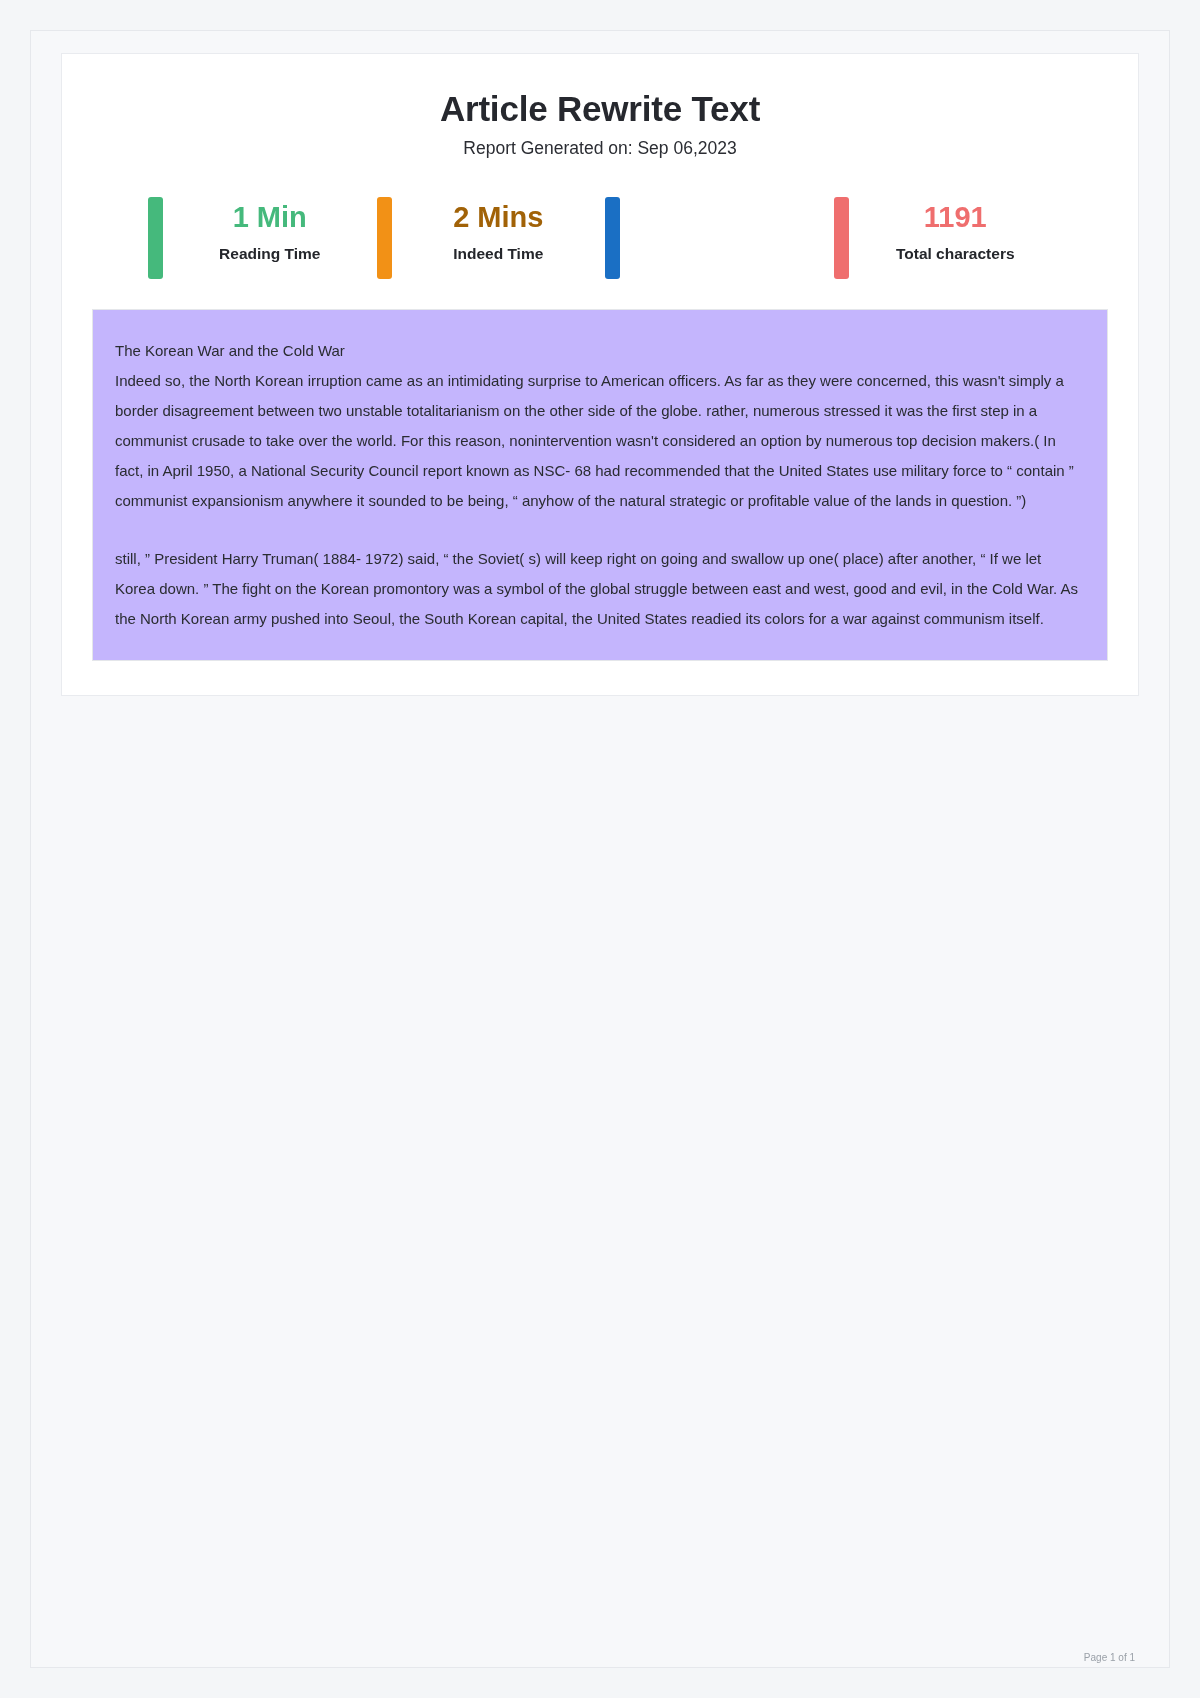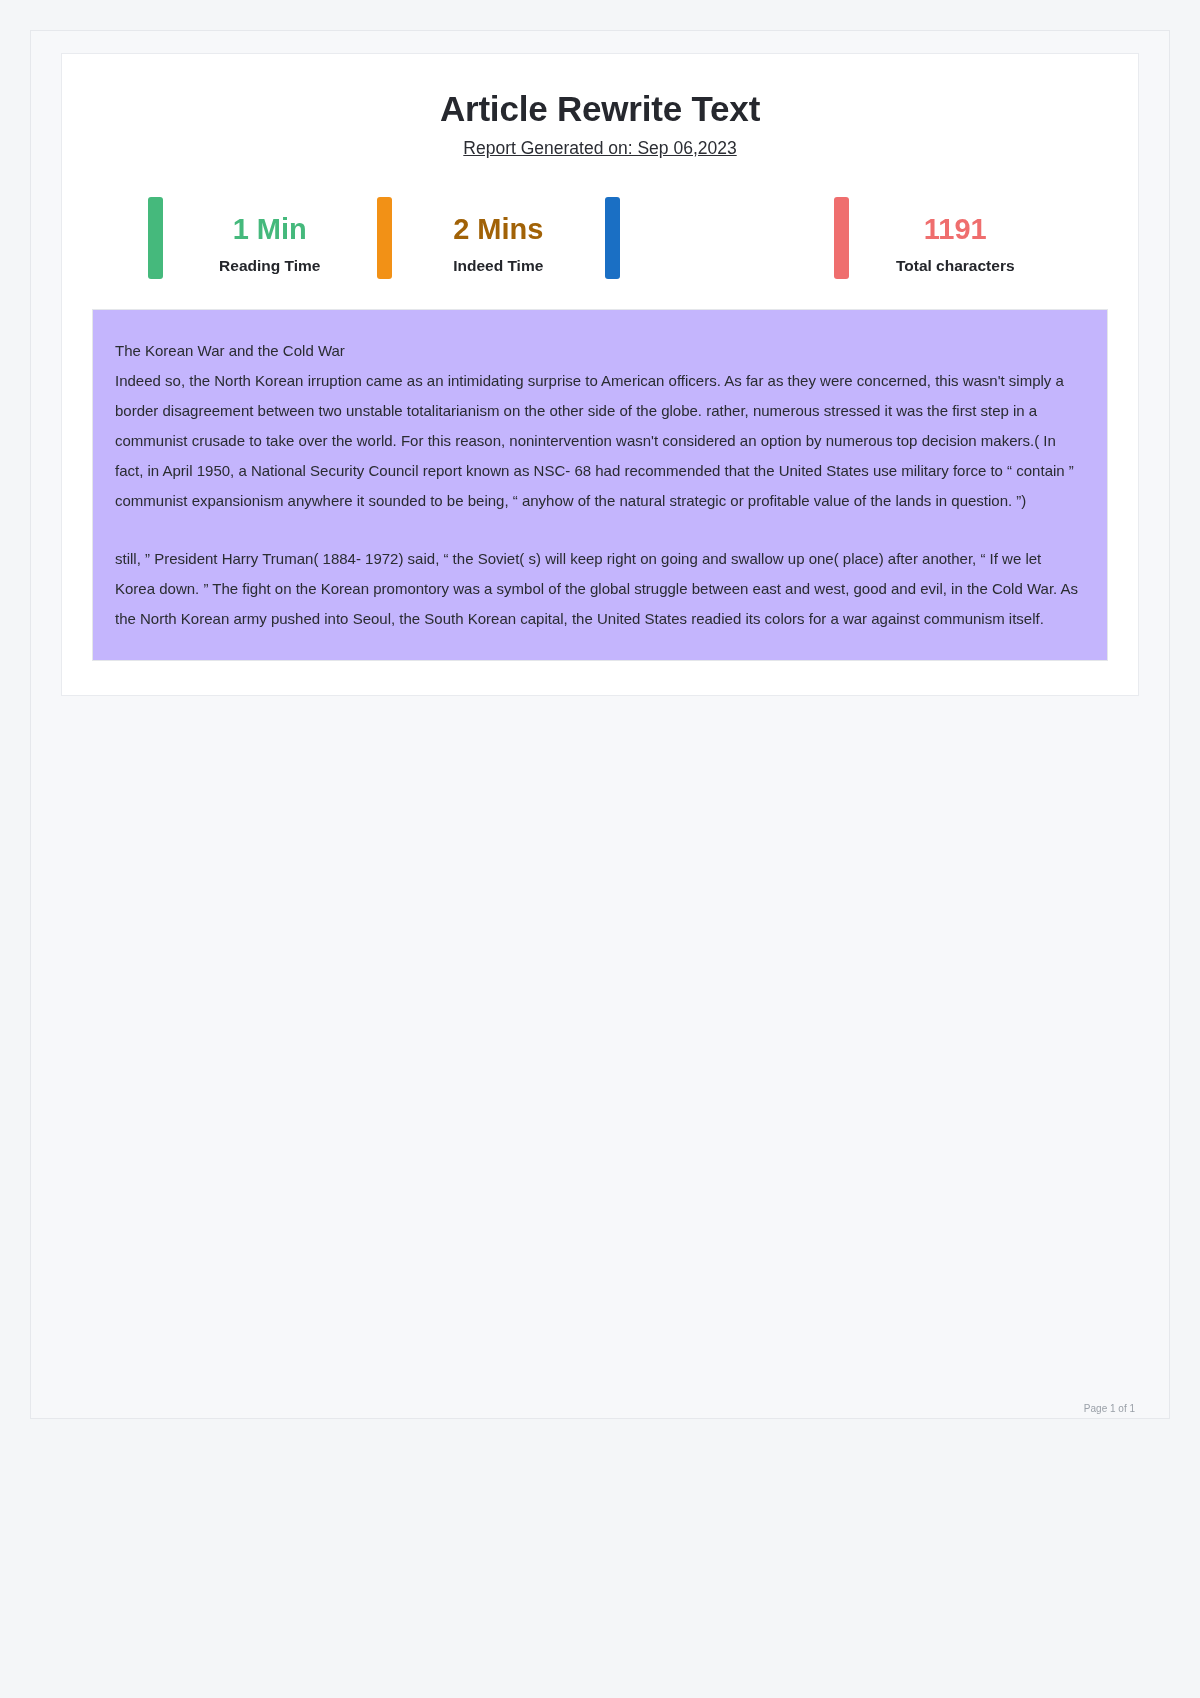--- a/index.html
+++ b/index.html
@@ -12,21 +12,21 @@
   .page {
     position: relative;
     width: 1200px;
     height: 1698px;
     background: #f4f6f8;
     padding: 30px 30px 0 30px;
   }
   .sheet {
     position: relative;
     width: 1140px;
-    height: 1389px;
+    height: 1638px;
     background: #f7f8fa;
     border: 1px solid #e6e8ec;
     padding: 22px 30px 16px 30px;
   }
   .report-card {
     background: #ffffff;
     border: 1px solid #e9ebef;
     padding: 26px 30px 34px 30px;
   }
   .report-title {
@@ -37,21 +37,20 @@
     letter-spacing: -0.2px;
     margin: 9px 0 0 0;
     line-height: 1.15;
   }
   .report-subtitle {
     text-align: center;
     font-size: 17.5px;
     font-weight: 400;
     color: #2b2d33;
     margin: 9px 0 0 0;
-    text-decoration: underline;
   }
   .stats-row {
     display: flex;
     align-items: stretch;
     margin-top: 34px;
     padding: 0 46px 0 56px;
   }
   .stat {
     flex: 1 1 0;
     display: flex;
@@ -67,21 +66,21 @@
   }
   .stat-text {
     flex: 1 1 auto;
     text-align: center;
     padding: 0 6px;
   }
   .stat-value {
     font-size: 29px;
     font-weight: 700;
     line-height: 1.25;
-    margin-top: 18px;
+    margin-top: 6px;
   }
   .stat-label {
     font-size: 15.5px;
     font-weight: 700;
     color: #24262b;
     margin-top: 9px;
   }
   .content-card {
     margin-top: 30px;
     background: #c4b5fd;

